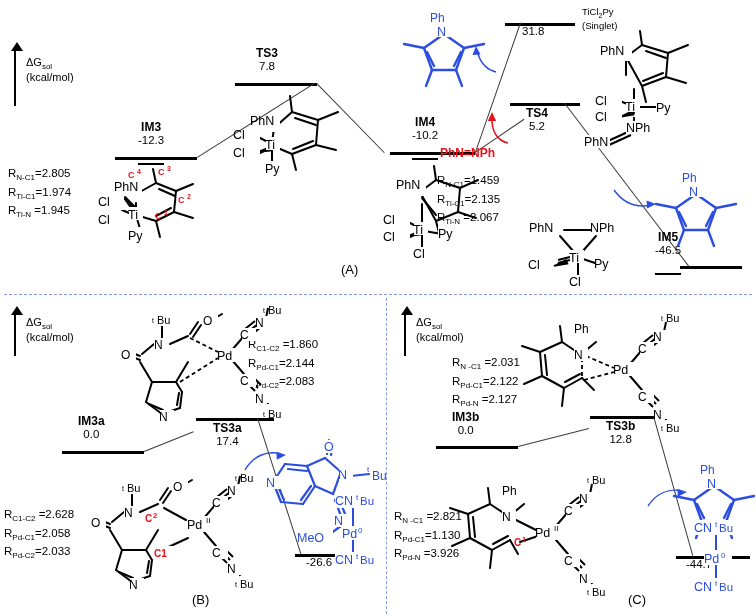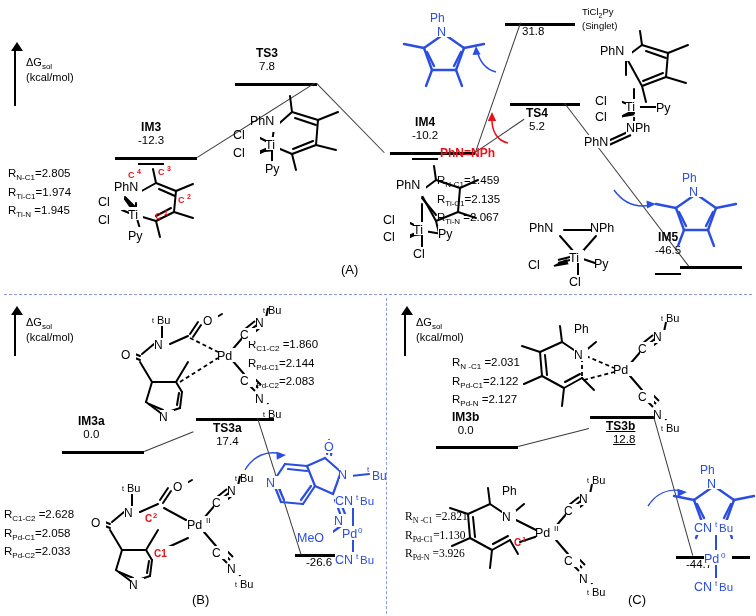--- a/index.html
+++ b/index.html
@@ -641,33 +641,33 @@
     <div class="plat" style="left:200px;top:120px;width:78px;"></div>
     <div class="plat" style="left:286px;top:260px;width:74px;"></div>
 
     <div class="conn" style="left:128px;top:150px;width:73.3px;transform:rotate(-14.2deg);"></div>
     <div class="conn" style="left:264px;top:120px;width:145.3px;transform:rotate(74.3deg);"></div>
 
     <div class="abs" style="left:62px;top:114px;text-align:center;">
       <div class="lbl">IM3b</div>
       <div class="val">0.0</div>
     </div>
-    <div class="abs" style="left:216px;top:123px;text-align:right;text-decoration:underline;">
+    <div class="abs" style="left:216px;top:123px;text-align:center;">
       <div class="lbl">TS3b</div>
       <div class="val">12.8</div>
     </div>
     <div class="abs val" style="left:296px;top:262px;">-44.7</div>
 
     <div class="abs dist" style="left:62px;top:58px;">
       <div><span>R</span><sub>N -C1</sub><span> =2.031</span></div>
       <div><span>R</span><sub>Pd-C1</sub><span>=2.122</span></div>
       <div><span>R</span><sub>Pd-N</sub><span> =2.127</span></div>
     </div>
 
-    <div class="abs dist" style="left:15px;top:212px;font-family:Liberation Serif, serif;">
+    <div class="abs dist" style="left:4px;top:212px;">
       <div><span>R</span><sub>N -C1</sub><span> =2.821</span></div>
       <div><span>R</span><sub>Pd-C1</sub><span>=1.130</span></div>
       <div><span>R</span><sub>Pd-N</sub><span> =3.926</span></div>
     </div>
 
     <svg class="struct" style="left:132px;top:22px;" width="160" height="108">
       <g stroke="#000" stroke-width="2" fill="none" stroke-linecap="round">
         <path d="M58,36 L40,24"></path>
         <path d="M40,24 L18,34"></path>
         <path d="M18,34 L20,58"></path>

